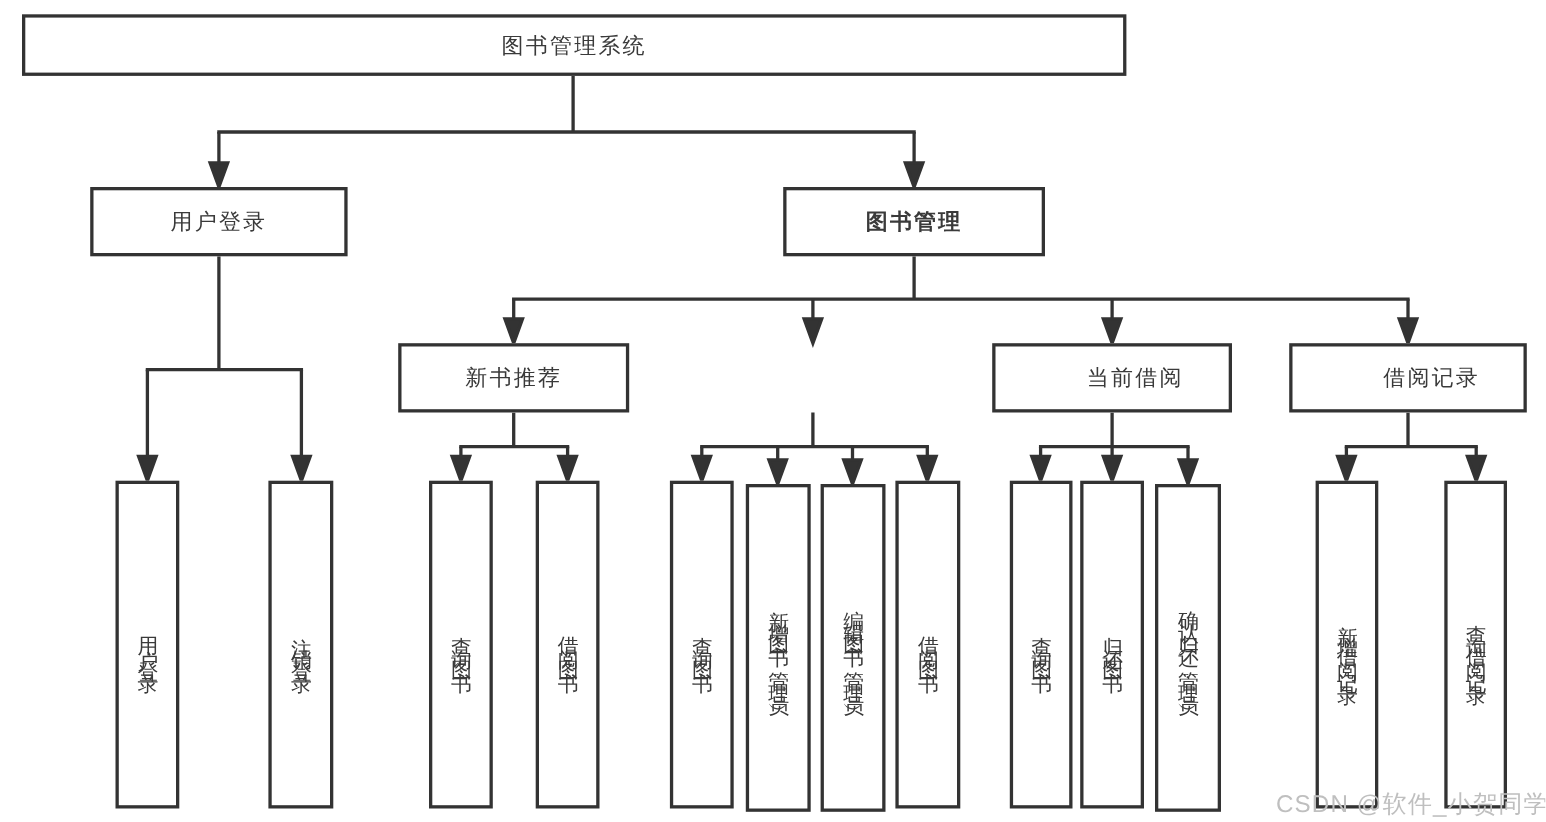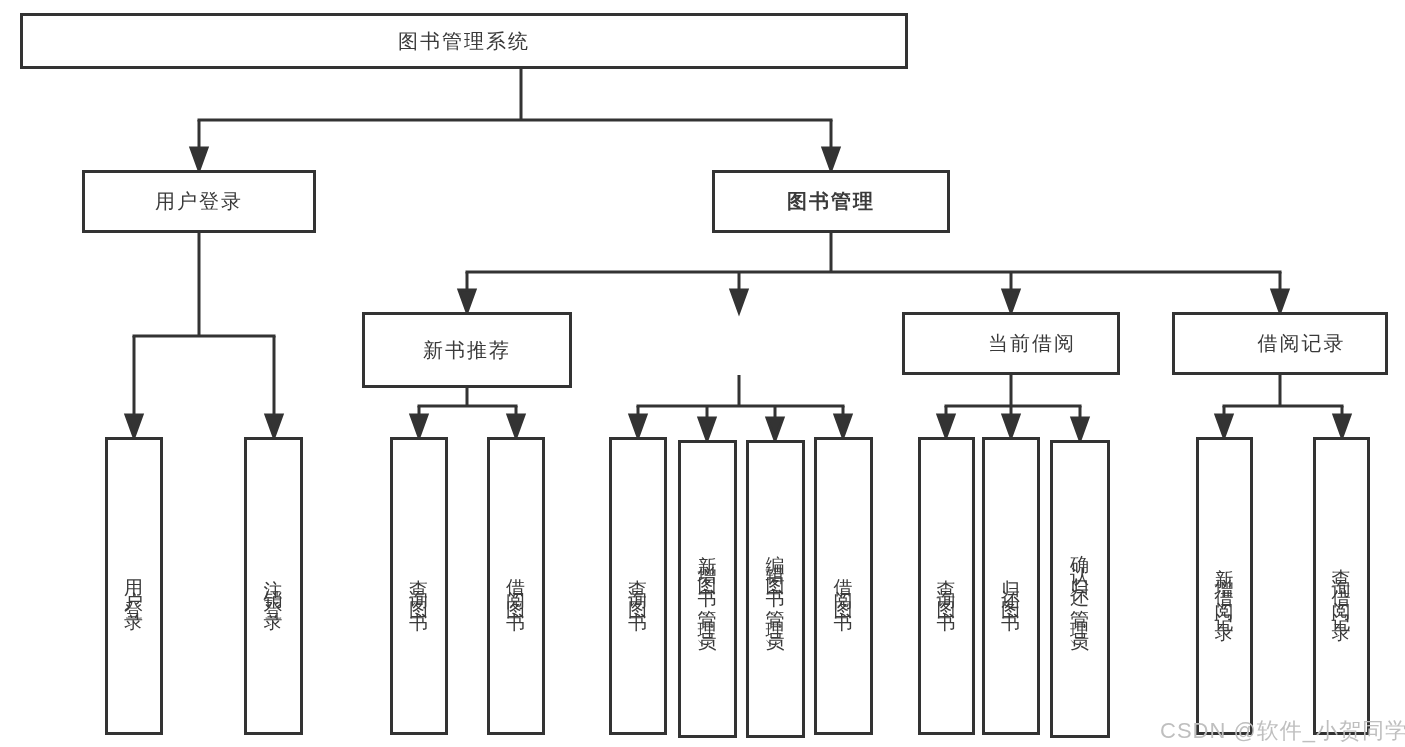--- a/index.html
+++ b/index.html
@@ -108,26 +108,26 @@
 
     <g stroke="#333333" stroke-width="3" fill="#333333">
       <path d="M1280,375 V406 M1222.5,406 H1343.5" fill="none"></path>
       <path d="M1224,406 V417" fill="none"></path>
         <polygon points="1216,415 1232,415 1224,437"></polygon>
       <path d="M1342,406 V417" fill="none"></path>
         <polygon points="1334,415 1350,415 1342,437"></polygon>
     </g>
   </svg>
 
-  <div class="node" style="left:20px;top:13px;width:888px;height:56px;">图书管理系统</div>
+  <div class="node" style="left:20px;top:13px;width:1004px;height:56px;">图书管理系统</div>
 
   <div class="node" style="left:82px;top:170px;width:234px;height:63px;">用户登录</div>
   <div class="node" style="left:712px;top:170px;width:238px;height:63px;font-weight:bold;">图书管理</div>
 
-  <div class="node" style="left:362px;top:312px;width:210px;height:76px;">新书推荐</div>
+  <div class="node" style="left:362px;top:312px;width:210px;height:63px;">新书推荐</div>
   <div class="node" style="left:902px;top:312px;width:218px;height:63px;padding-left:42px;">当前借阅</div>
   <div class="node" style="left:1172px;top:312px;width:216px;height:63px;padding-left:43px;">借阅记录</div>
 
   <div class="node vbox" style="left:105px;top:437px;width:58px;height:298px;">用户登录</div>
   <div class="node vbox" style="left:244px;top:437px;width:59px;height:298px;">注销登录</div>
 
   <div class="node vbox" style="left:390px;top:437px;width:58px;height:298px;">查询图书</div>
   <div class="node vbox" style="left:487px;top:437px;width:58px;height:298px;">借阅图书</div>
 
   <div class="node vbox" style="left:609px;top:437px;width:58px;height:298px;">查询图书</div>

